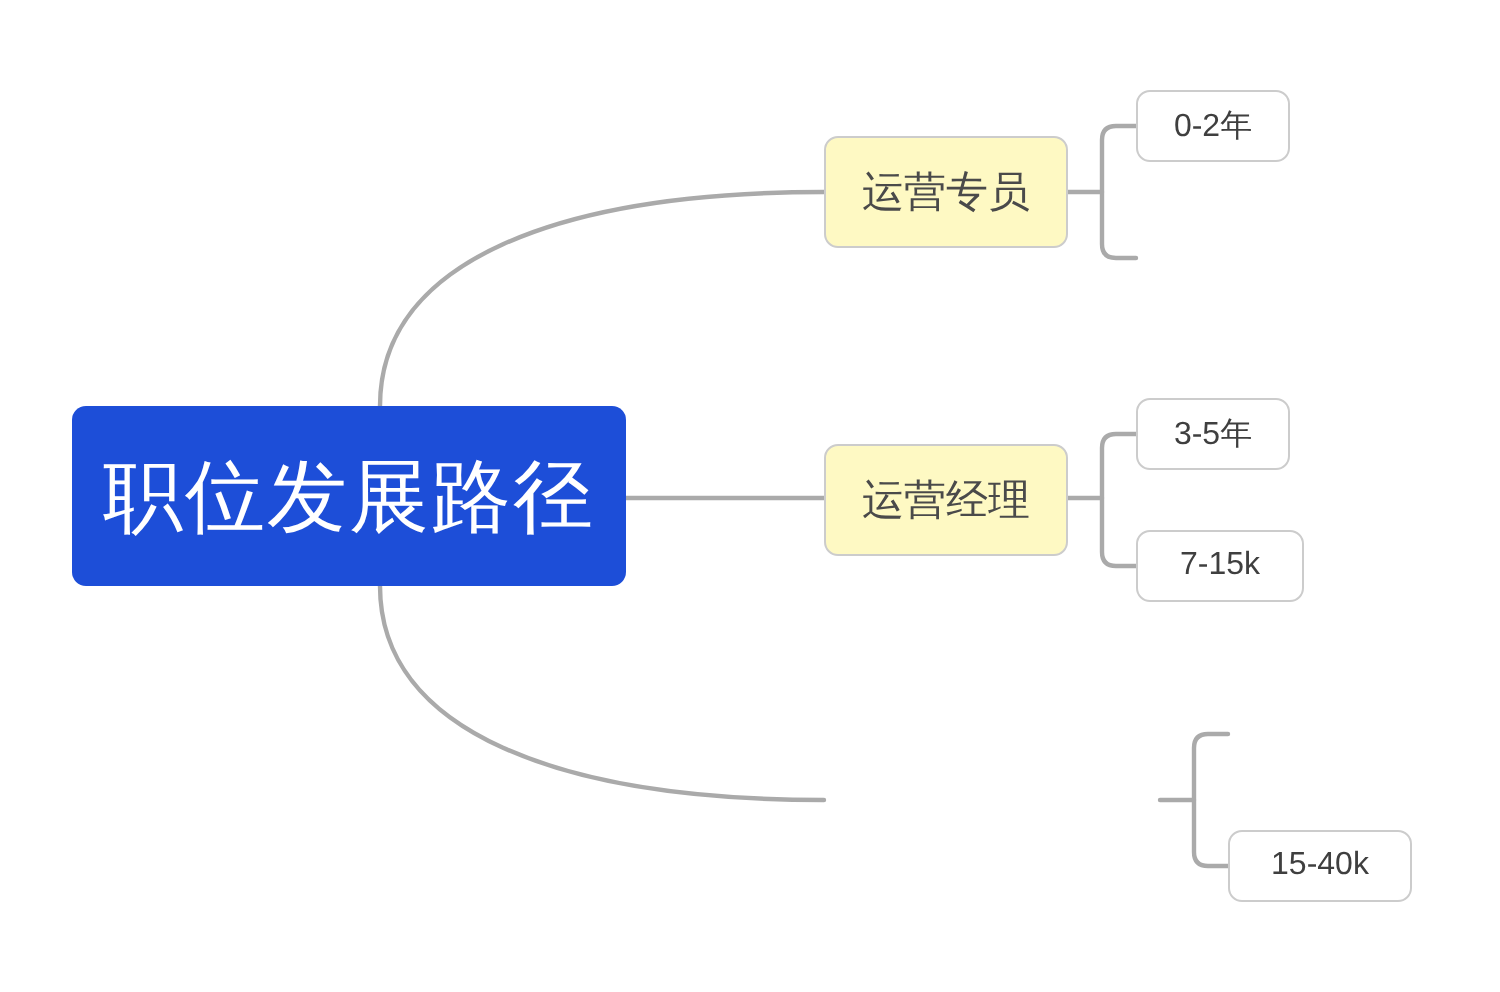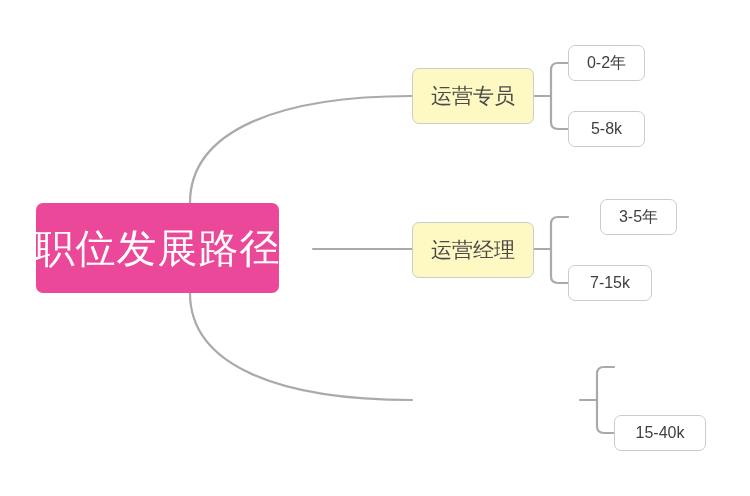--- a/index.html
+++ b/index.html
@@ -29,23 +29,23 @@
     position: absolute;
     box-sizing: border-box;
     display: flex;
     align-items: center;
     justify-content: center;
     white-space: nowrap;
   }
   .root-node {
     left: 36px;
     top: 203px;
-    width: 243px;
+    width: 277px;
     height: 90px;
-    background: #ec4899;
+    background: #1d4ed8;
     border-radius: 7px;
     color: #ffffff;
     font-size: 40px;
     letter-spacing: 1px;
   }
   .branch-node {
     background: #fef9c3;
     border: 1px solid #cccccc;
     border-radius: 7px;
     color: #4a4a4a;
@@ -71,21 +71,21 @@
   }
   .leaf-node {
     background: #ffffff;
     border: 1px solid #cccccc;
     border-radius: 7px;
     color: #3f3f3f;
     font-size: 16px;
   }
   .leaf-1a { left: 568px; top: 45px;  width: 77px; height: 36px; }
   .leaf-1b { left: 568px; top: 111px; width: 77px; height: 36px; }
-  .leaf-2a { left: 568px; top: 199px; width: 77px; height: 36px; margin-left: 32px; }
+  .leaf-2a { left: 568px; top: 199px; width: 77px; height: 36px; }
   .leaf-2b { left: 568px; top: 265px; width: 84px; height: 36px; }
   .leaf-3a { left: 614px; top: 349px; width: 92px; height: 36px; }
   .leaf-3b { left: 614px; top: 415px; width: 92px; height: 36px; }
 </style>
 </head>
 <body>
 
 <div id="mindmap-canvas">
 
   <svg id="connector-layer" viewBox="0 0 750 496" width="750" height="496" xmlns="http://www.w3.org/2000/svg">
@@ -111,23 +111,20 @@
   <div class="node root-node">
     <span>职位发展路径</span>
   </div>
 
   <div class="node branch-node branch-1">
     <span>运营专员</span>
   </div>
   <div class="node leaf-node leaf-1a">
     <span>0-2年</span>
   </div>
-  <div class="node leaf-node leaf-1b">
-    <span>5-8k</span>
-  </div>
 
   <div class="node branch-node branch-2">
     <span>运营经理</span>
   </div>
   <div class="node leaf-node leaf-2a">
     <span>3-5年</span>
   </div>
   <div class="node leaf-node leaf-2b">
     <span>7-15k</span>
   </div>

